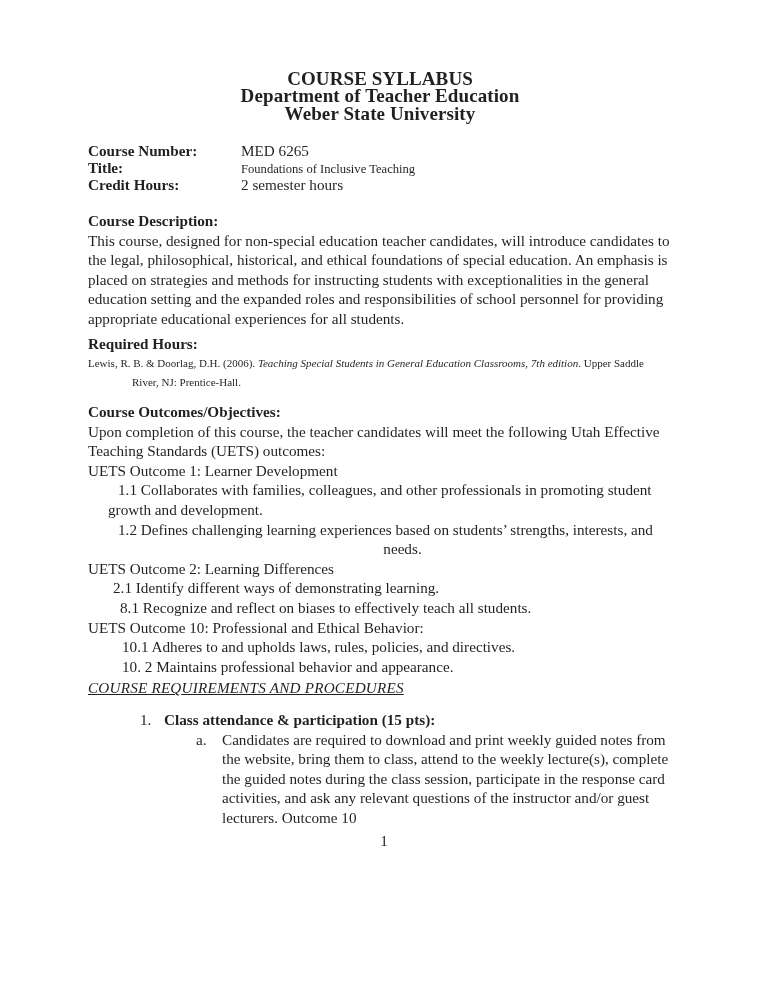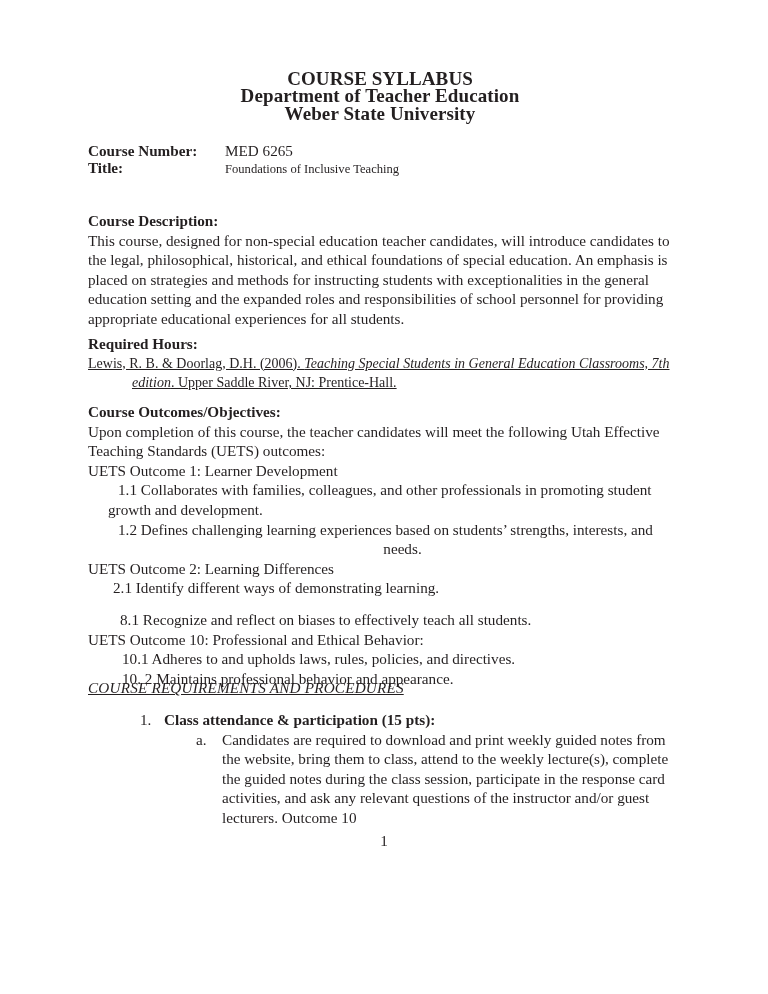--- a/index.html
+++ b/index.html
@@ -46,20 +46,21 @@
   .info-block {
     position: absolute;
     left: 88px;
     top: 142px;
     width: 584px;
   }
   .info-row {
     display: flex;
     align-items: baseline;
     height: 17px;
+    gap: 16px;
   }
   .info-label {
     width: 137px;
     flex: 0 0 137px;
     font-weight: bold;
     font-size: 15.2px;
     line-height: 17px;
   }
   .info-value {
     font-size: 15.2px;
@@ -85,45 +86,44 @@
     font-size: 15.2px;
     line-height: 19.6px;
     text-align: left;
   }
   .para.just {
     width: 584px;
   }
 
   
   .citation {
-    font-size: 14px;
+    font-size: 11px;
     line-height: 19.6px;
     padding-left: 44px;
     text-indent: -44px;
-    text-decoration: underline;
   }
   .citation i {
     font-style: italic;
   }
 
   
   .outcome-head {
     font-size: 15.2px;
     line-height: 19.6px;
   }
   .sub {
     font-size: 15.2px;
     line-height: 19.6px;
   }
   .sub.i1 { padding-left: 30px; text-indent: 0; }
   .sub.i1 .cont { display: block; margin-left: -10px; }
   .sub.i2 { padding-left: 30px; }
   .sub.i2 .cont2 { display: block; margin-left: 15px; text-align: center; }
   .sub.i3 { padding-left: 25px; }
-  .sub.i4 { padding-left: 32px; margin-top: 12px; }
+  .sub.i4 { padding-left: 32px; }
   .sub.i5 { padding-left: 34px; }
 
   
   .req-head {
     font-size: 15.2px;
     line-height: 19.6px;
     font-style: italic;
     text-decoration: underline;
     letter-spacing: 0.2px;
     display: inline-block;
@@ -191,20 +191,24 @@
 
   <div class="info-block">
     <div class="info-row">
       <div class="info-label">Course Number:</div>
       <div class="info-value">MED 6265</div>
     </div>
     <div class="info-row">
       <div class="info-label">Title:</div>
       <div class="info-value small">Foundations of Inclusive Teaching</div>
     </div>
+    <div class="info-row">
+      <div class="info-label">Credit Hours:</div>
+      <div class="info-value">2 semester hours</div>
+    </div>
   </div>
 
   <div class="sec" style="top:211px;">
     <div class="sec-title">Course Description:</div>
     <div class="para just">This course, designed for non-special education teacher candidates, will introduce candidates to the legal, philosophical, historical, and ethical foundations of special education. An emphasis is placed on strategies and methods for instructing students with exceptionalities in the general education setting and the expanded roles and responsibilities of school personnel for providing appropriate educational experiences for all students.</div>
   </div>
 
   <div class="sec" style="top:334px;">
     <div class="sec-title">Required Hours:</div>
     <div class="citation"><span>Lewis, R. B. &amp; Doorlag, D.H. (2006). </span><i>Teaching Special Students in General Education Classrooms, 7th edition</i><span>.  Upper Saddle River, NJ: Prentice-Hall.</span></div>

